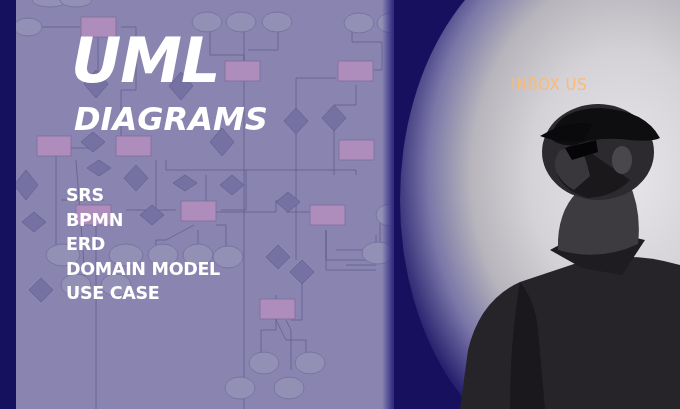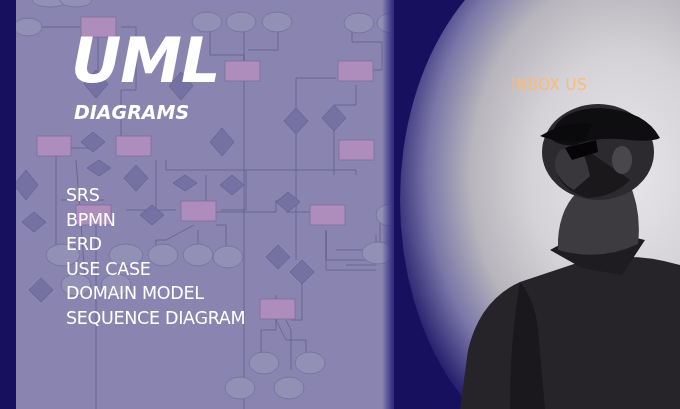--- a/index.html
+++ b/index.html
@@ -14,24 +14,24 @@
 
   .inbox-text { position: absolute; left: 511px; top: 40px; font-size: 15px; letter-spacing: 0.5px; color: #fdba74; font-family: "DejaVu Sans", sans-serif; margin-top: 36px; }
 
   
   .left-panel { position: absolute; left: 16px; top: 0; width: 378px; height: 409px; background: #8a85b0; overflow: hidden; }
   .left-edge { position: absolute; left: 366px; top: 0; width: 18px; height: 409px;
     background: linear-gradient(to right, rgba(138,133,176,0) 0%, #3a3488 55%, #17105f 100%); }
   .erd { position: absolute; left: 0; top: 0; width: 378px; height: 409px; opacity: 0.85; }
 
   .title-uml { position: absolute; left: 55px; top: 30px; font-family: "DejaVu Sans", sans-serif; font-size: 62px; font-weight: bold; font-style: italic; color: #ffffff; letter-spacing: -1px; line-height: 1; }
-  .title-diagrams { position: absolute; left: 58px; top: 103px; font-family: "DejaVu Sans", sans-serif; font-size: 19px; font-weight: bold; font-style: italic; color: #ffffff; letter-spacing: 0px; line-height: 1; }
+  .title-diagrams { position: absolute; left: 58px; top: 103px; font-family: "DejaVu Sans", sans-serif; font-size: 32px; font-weight: bold; font-style: italic; color: #ffffff; letter-spacing: 0px; line-height: 1; }
 
   .services { position: absolute; left: 50px; top: 183px; list-style: none; }
-  .services li { font-family: "DejaVu Sans", sans-serif; font-size: 17.5px; color: #ffffff; line-height: 24.5px; letter-spacing: -0.3px; }
+  .services li { font-family: "DejaVu Sans", sans-serif; font-size: 17.5px; color: #ffffff; line-height: 24.5px; letter-spacing: -0.3px; font-weight: bold; }
 </style>
 </head>
 <body>
 
 <div class="banner">
 
   <div class="photo-area">
     <div class="spotlight"></div>
     <svg class="person" viewBox="0 0 320 409" xmlns="http://www.w3.org/2000/svg">
 
@@ -157,18 +157,17 @@
     </svg>
     <div class="left-edge"></div>
 
     <div class="title-uml">UML</div>
     <div class="title-diagrams">DIAGRAMS</div>
 
     <ul class="services">
       <li>SRS</li>
       <li>BPMN</li>
       <li>ERD</li>
+      <li>DOMAIN MODEL</li>
       <li>USE CASE</li>
-      <li>DOMAIN MODEL</li>
-      <li>SEQUENCE DIAGRAM</li>
     </ul>
   </div>
 </div>
 
 </body></html>

